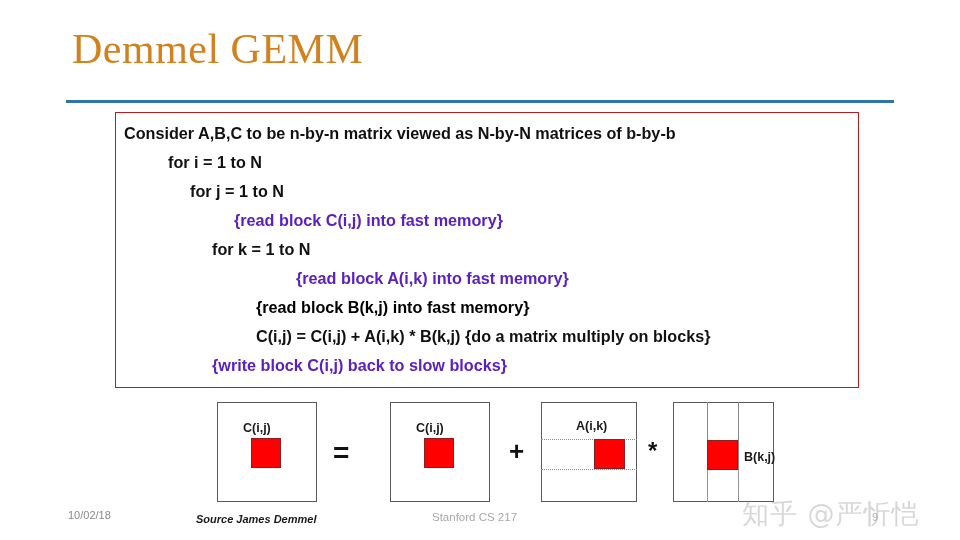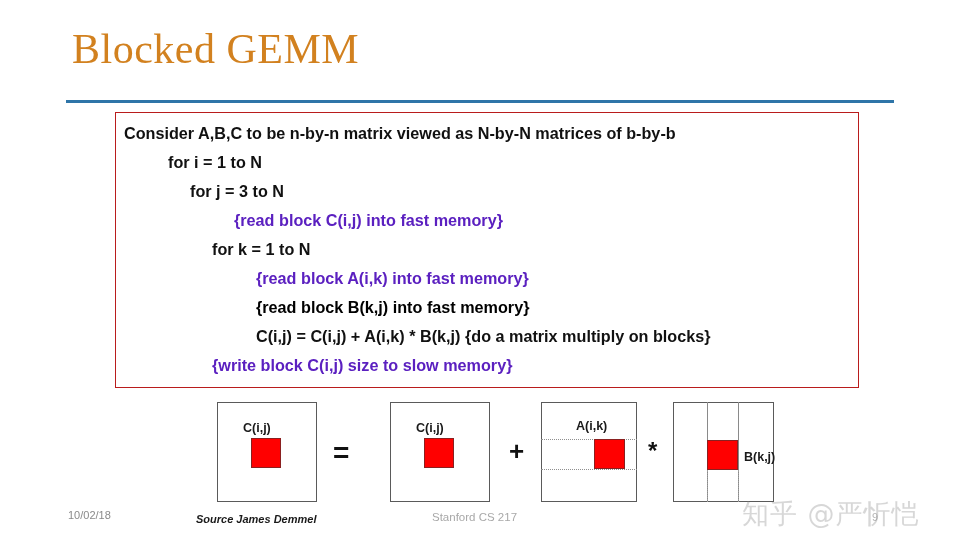--- a/index.html
+++ b/index.html
@@ -138,34 +138,34 @@
     letter-spacing: 1px;
     white-space: nowrap;
     font-family: "DejaVu Sans", sans-serif;
   }
 </style>
 </head>
 <body>
 
 <div id="slide">
 
-  <div id="slide-title">Blocked GEMM</div>
+  <div id="slide-title">Demmel GEMM</div>
   <div id="title-rule"></div>
 
   <div id="code-box">
     <div id="code-lines">
         <div class="code-line" style="padding-left: 8px;"><span>Consider A,B,C to be n-by-n matrix viewed as N-by-N matrices of b-by-b</span></div>
         <div class="code-line" style="padding-left: 52px;"><span>for i = 1 to N</span></div>
-        <div class="code-line" style="padding-left: 74px;"><span>for j = 3 to N</span></div>
+        <div class="code-line" style="padding-left: 74px;"><span>for j = 1 to N</span></div>
         <div class="code-line" style="padding-left: 118px;"><span style="color: rgb(91, 32, 192);">{read block C(i,j) into fast memory}</span></div>
         <div class="code-line" style="padding-left: 96px;"><span>for k = 1 to N</span></div>
-        <div class="code-line" style="padding-left: 140px;"><span style="color: rgb(91, 32, 192);">{read block A(i,k) into fast memory}</span></div>
+        <div class="code-line" style="padding-left: 140px;"><span style="color: rgb(91, 32, 192); margin-left: 40px;">{read block A(i,k) into fast memory}</span></div>
         <div class="code-line" style="padding-left: 140px;"><span style="color: #000000;">{read block B(k,j) into fast memory}</span></div>
         <div class="code-line" style="padding-left: 140px;"><span>C(i,j) = C(i,j) + A(i,k) * B(k,j) {do a matrix multiply on blocks}</span></div>
-        <div class="code-line" style="padding-left: 96px;"><span style="color: rgb(91, 32, 192);">{write block C(i,j) size to slow memory}</span></div>
+        <div class="code-line" style="padding-left: 96px;"><span style="color: rgb(91, 32, 192);">{write block C(i,j) back to slow blocks}</span></div>
       </div>
   </div>
 
   <div id="diagram">
 
     <div class="matrix-box" style="left:217px; top:10px; width:100px; height:100px;"></div>
     <div class="mat-label" style="left:243px; top:29px;">C(i,j)</div>
     <div class="red-block" style="left:251px; top:46px; width:30px; height:30px;"></div>
 
     <div class="op-sign" style="left:333px; top:45px; font-size:28px;">=</div>

